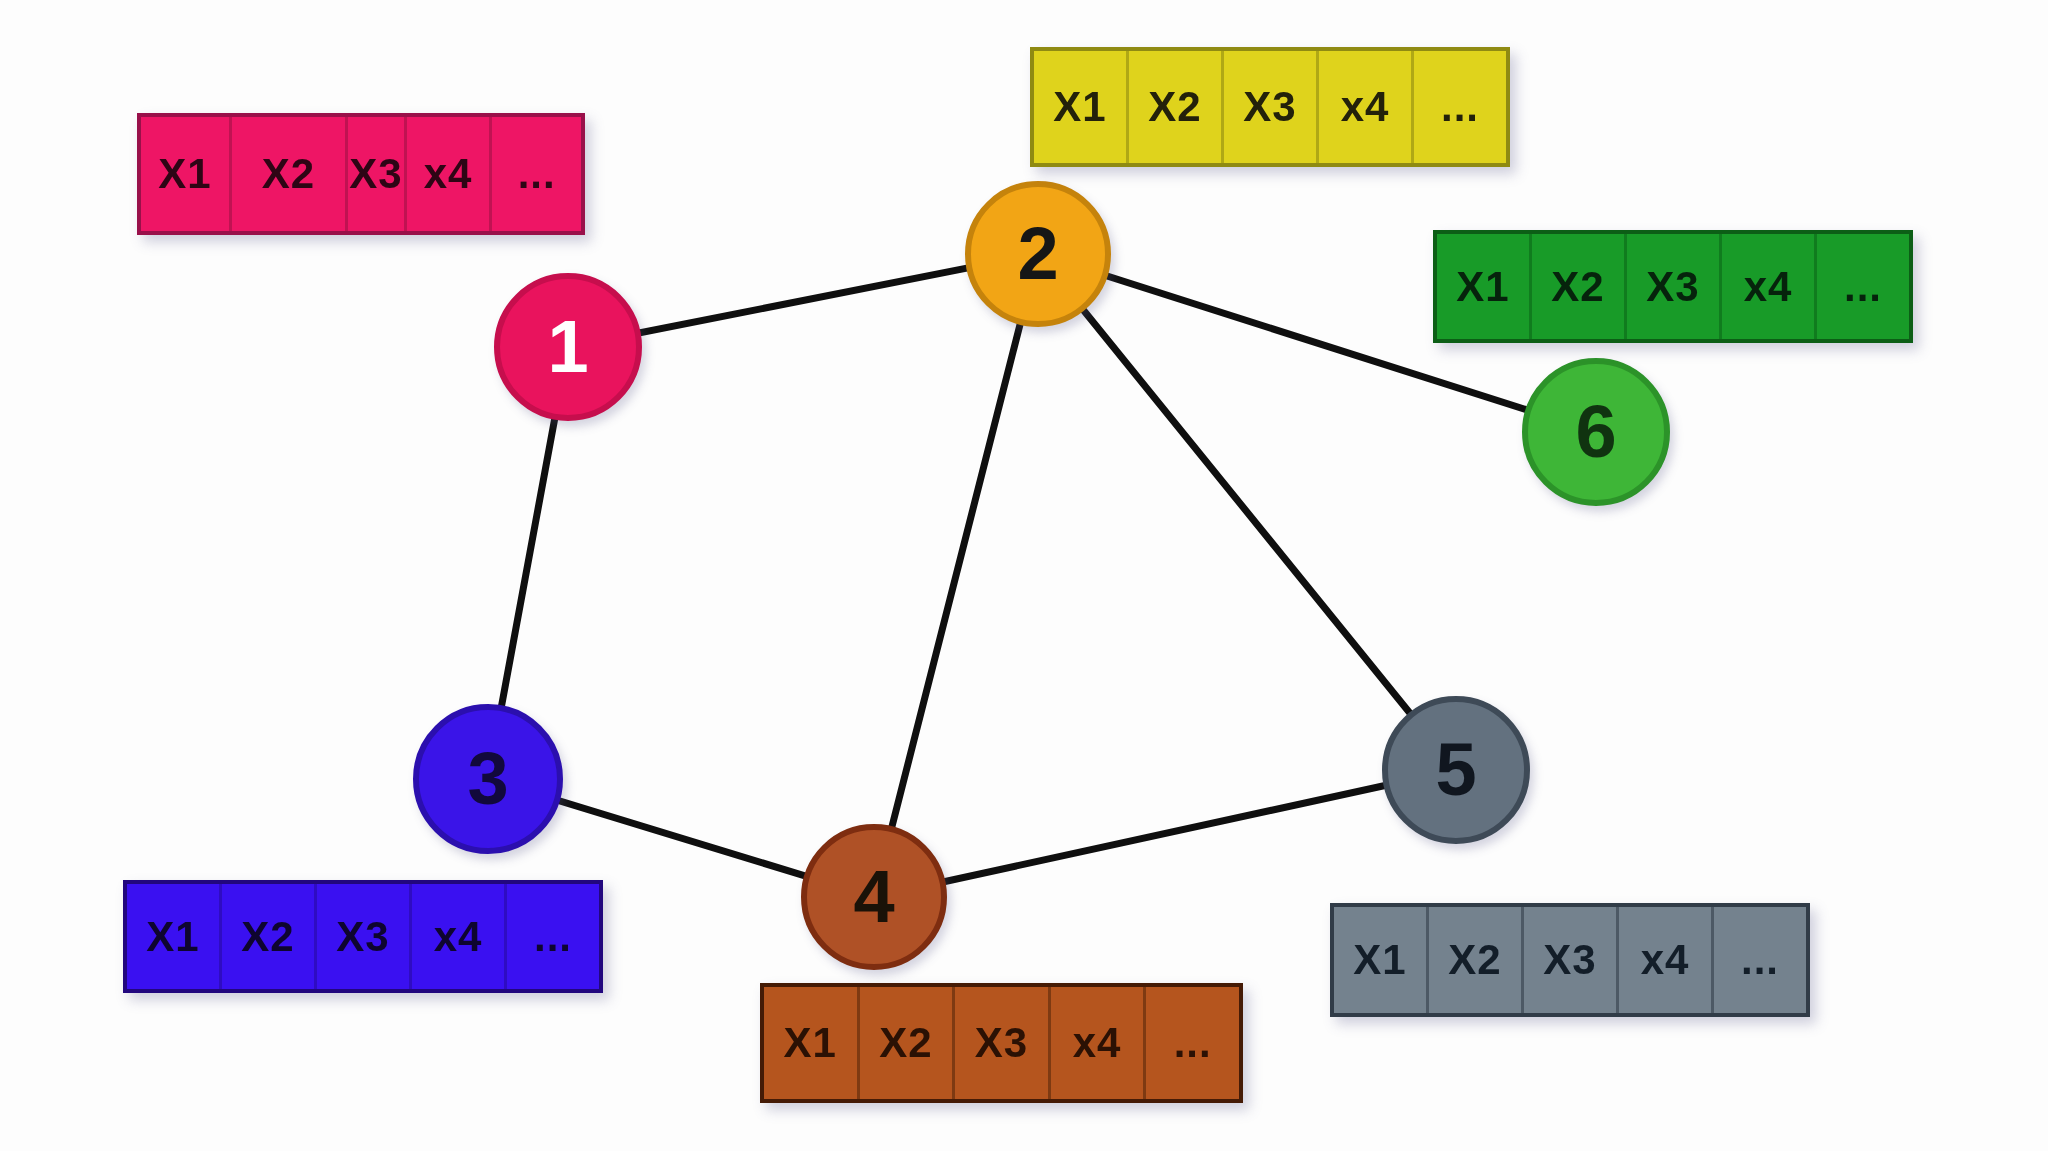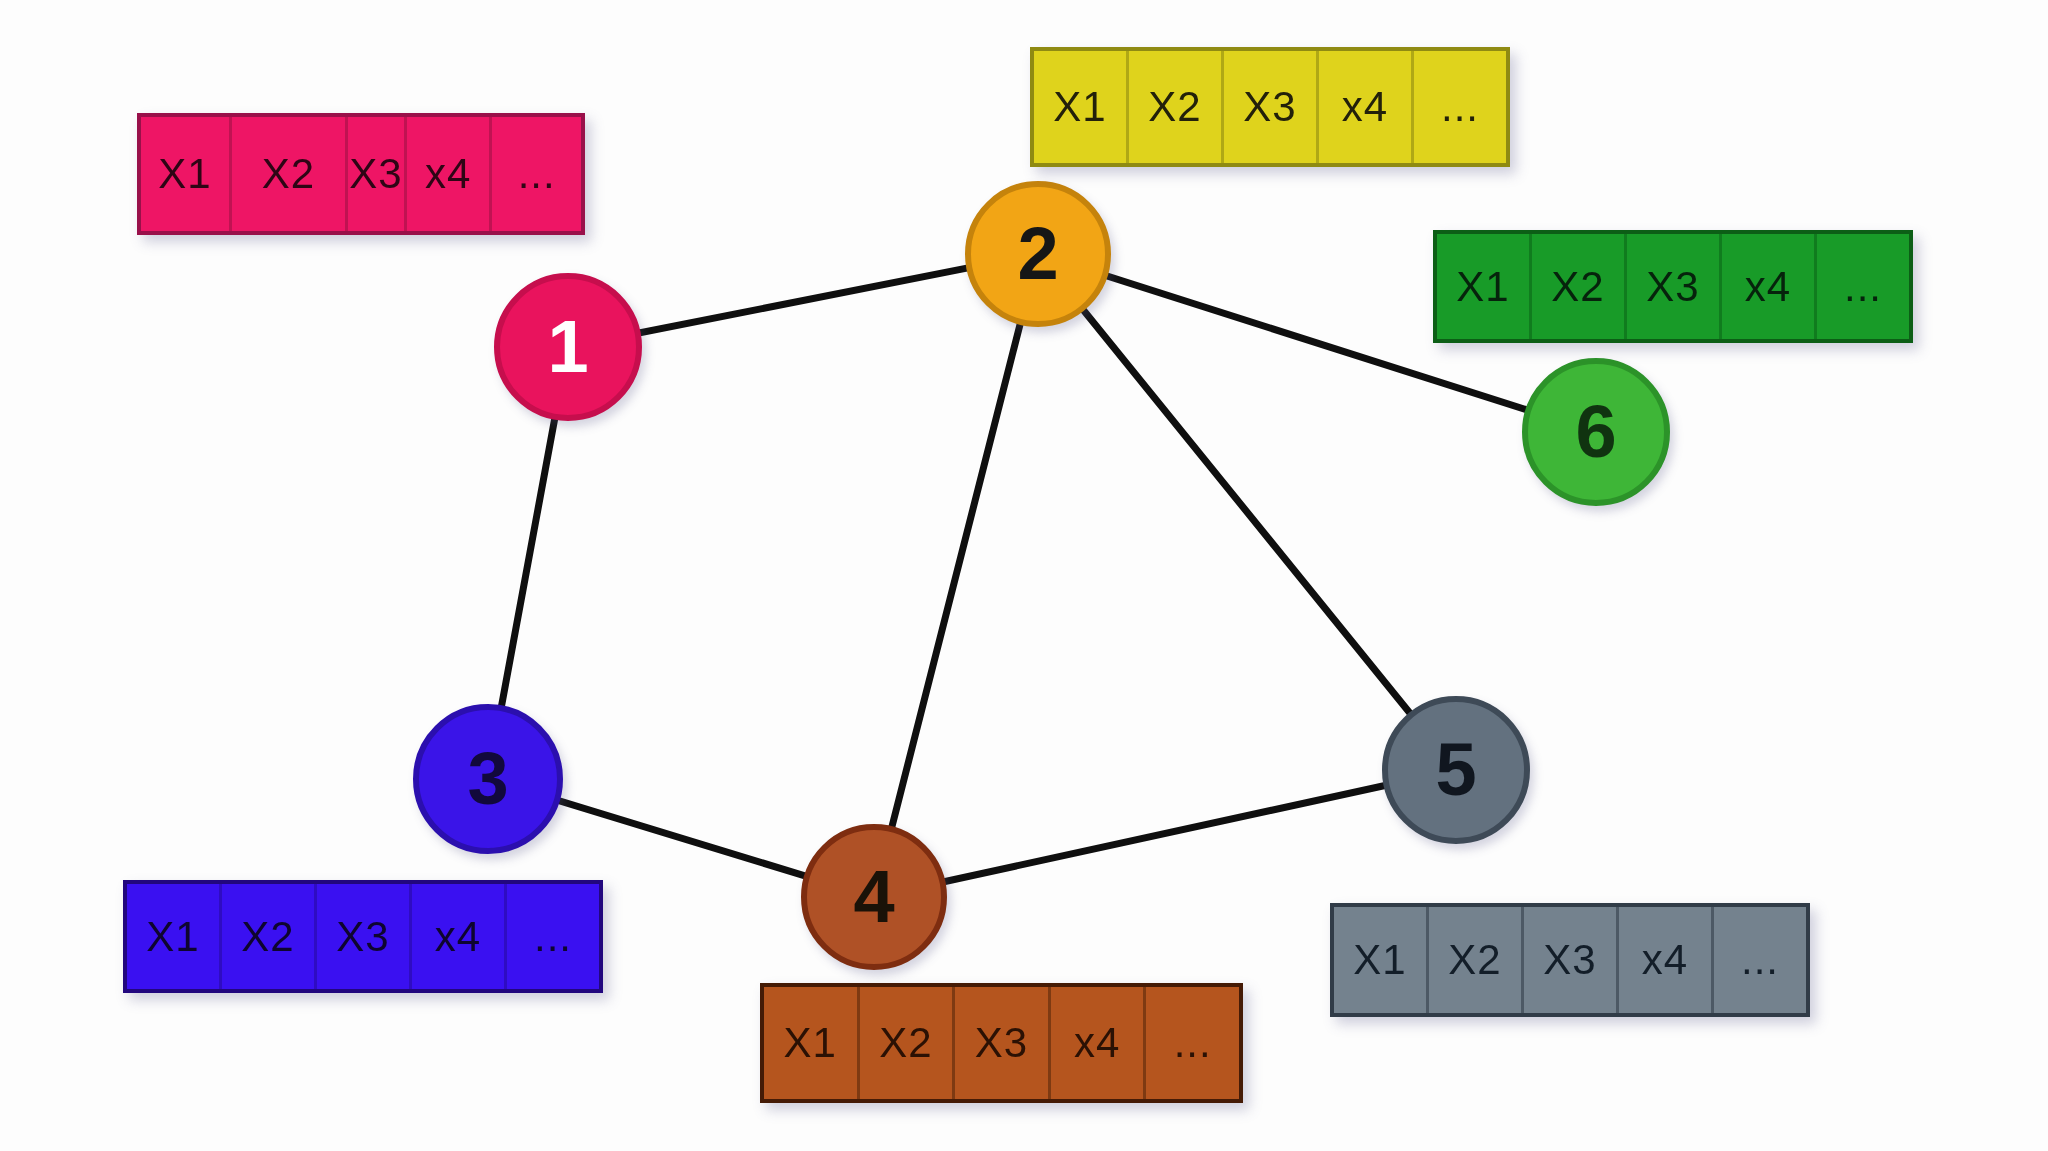--- a/index.html
+++ b/index.html
@@ -38,21 +38,21 @@
     box-sizing: border-box;
     box-shadow: 6px 7px 12px rgba(90, 90, 140, 0.28);
   }
   .ftable-cell {
     display: flex;
     align-items: center;
     justify-content: center;
     box-sizing: border-box;
   }
   .ftable-cell-label {
-    font-weight: normal;
+    font-weight: bold;
     font-size: 42px;
     line-height: 1;
     letter-spacing: 1px;
     user-select: none;
   }
 </style>
 </head>
 <body>
 
 <div class="canvas" style="background: rgb(253, 253, 253);">

